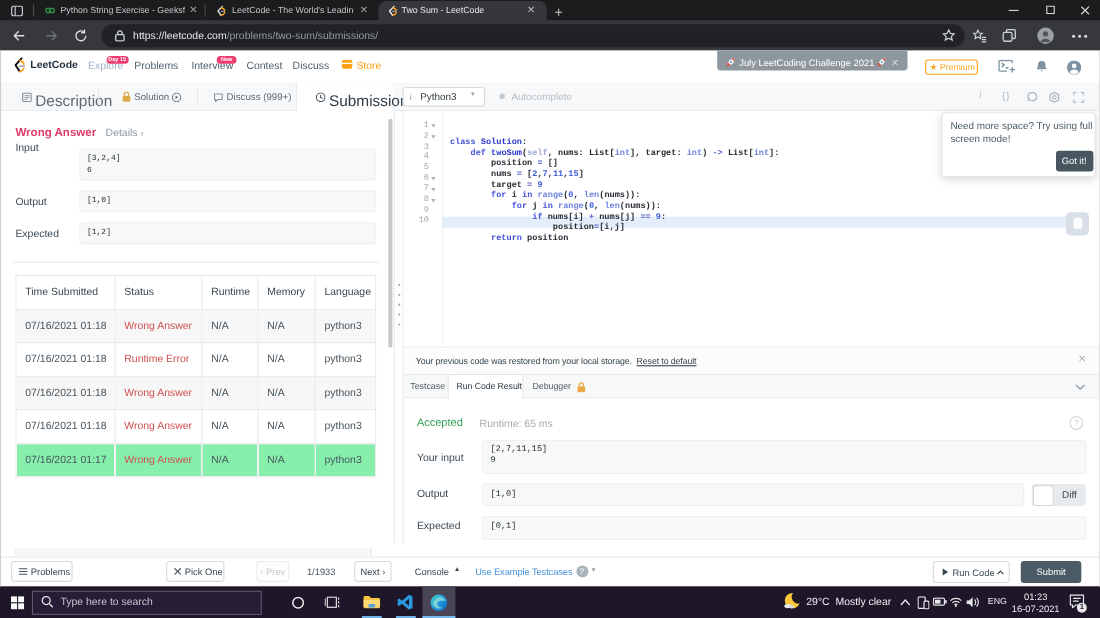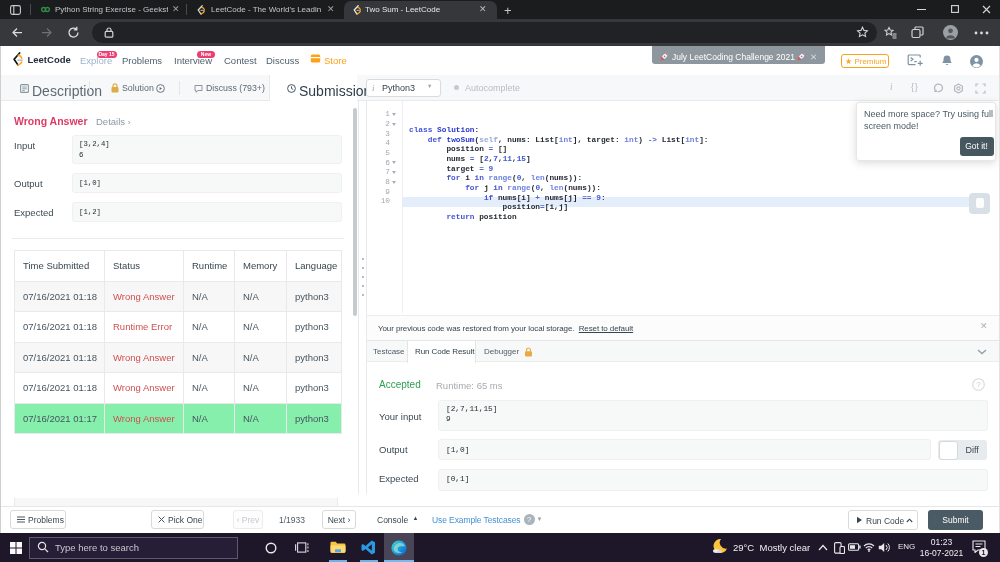--- a/index.html
+++ b/index.html
@@ -65,20 +65,21 @@
       <path d="M2,6.5 H10.5 M7,2.5 L11,6.5 L7,10.5" fill="none" stroke="#6d7175" stroke-width="1.25"></path>
     </svg>
   <svg class="a" style="left:67px;top:7px" width="13" height="13" viewBox="0 0 13 13">
       <path d="M11,6.5 a4.5,4.5 0 1 1 -1.4,-3.2 M9.8,0.8 v3 h-3" fill="none" stroke="#dadcde" stroke-width="1.3"></path>
     </svg>
   <div class="a" style="left:92px;top:3px;width:785px;height:21px;border-radius:10.5px;background:#202225"></div>
   <svg class="a" style="left:104px;top:8px" width="10" height="11" viewBox="0 0 10 11">
       <rect x="1.2" y="4.4" width="7.6" height="5.8" rx="1" fill="none" stroke="#cfd3d6" stroke-width="1.2"></rect>
       <path d="M3,4.4 v-1.4 a2,2 0 0 1 4,0 v1.4" fill="none" stroke="#cfd3d6" stroke-width="1.2"></path>
     </svg>
+  <div class="a" style="left:121px;top:8px;font-size:9.5px;color:#e6e8ea;white-space:nowrap">https://leetcode.com<span style="color:#969ba0">/problems/two-sum/submissions/</span></div>
   <svg class="a" style="left:856px;top:7px" width="13" height="13" viewBox="0 0 13 13">
       <path d="M6.5,1.2 L8,4.4 l3.4,0.4 -2.5,2.3 0.7,3.4 -3.1,-1.7 -3.1,1.7 0.7,-3.4 -2.5,-2.3 3.4,-0.4 z" fill="none" stroke="#cfd3d6" stroke-width="1.1"></path>
     </svg>
   <svg class="a" style="left:884px;top:7px" width="13" height="13" viewBox="0 0 13 13">
       <path d="M5,1.5 L6.2,4 l2.8,0.3 -2,1.9 0.5,2.8 -2.5,-1.4 -2.5,1.4 0.5,-2.8 -2,-1.9 2.8,-0.3 z" fill="none" stroke="#cfd3d6" stroke-width="1.1"></path>
       <path d="M8.5,8 h4 M8.5,10 h4 M8.5,12 h4" stroke="#cfd3d6" stroke-width="1.1"></path>
     </svg>
   <svg class="a" style="left:911px;top:7px" width="13" height="13" viewBox="0 0 13 13">
       <rect x="1" y="3.5" width="8" height="8" rx="1.5" fill="none" stroke="#cfd3d6" stroke-width="1.2"></rect>
       <path d="M4,3.5 V2 a1,1 0 0 1 1,-1 h6 a1,1 0 0 1 1,1 v6 a1,1 0 0 1 -1,1 h-1.5" fill="none" stroke="#cfd3d6" stroke-width="1.2"></path>
@@ -166,21 +167,21 @@
     </svg>
   <div class="a" style="left:122px;top:8px;font-size:8.8px;color:#5d6a74">Solution</div>
   <svg class="a" style="left:156px;top:8.5px" width="9" height="9" viewBox="0 0 9 9">
       <circle cx="4.5" cy="4.5" r="3.9" fill="none" stroke="#5d6a74" stroke-width="0.9"></circle>
       <path d="M3.6,2.9 l2.4,1.6 -2.4,1.6 z" fill="#5d6a74"></path>
     </svg>
   <div class="a" style="left:179px;top:6px;width:1px;height:14px;background:#e3e5e7"></div>
   <svg class="a" style="left:194px;top:9px" width="9" height="9" viewBox="0 0 9 9">
       <path d="M1,1.5 h7 v5 h-4 l-2,1.8 v-1.8 h-1 z" fill="none" stroke="#8a959e" stroke-width="1"></path>
     </svg>
-  <div class="a" style="left:206px;top:8px;font-size:8.8px;color:#5d6a74">Discuss (793+)</div>
+  <div class="a" style="left:206px;top:8px;font-size:8.8px;color:#5d6a74">Discuss (999+)</div>
 
   <div class="a" style="left:269px;top:0;width:88px;height:26px;background:#fff;border-left:1px solid #e8eaeb"></div>
   <svg class="a" style="left:287px;top:9px" width="9" height="9" viewBox="0 0 9 9">
       <circle cx="4.5" cy="4.5" r="3.9" fill="none" stroke="#47555f" stroke-width="1"></circle>
       <path d="M4.5,2.3 v2.2 l1.7,1" fill="none" stroke="#47555f" stroke-width="1"></path>
     </svg>
   <div class="a" style="left:299px;top:8px;font-size:14px;color:#2f3e4a">Submissions</div>
 
   <div class="a" style="left:366px;top:4px;width:75px;height:18px;border:1px solid #d9dbdd;border-radius:3px;background:#fff"></div>
   <div class="a" style="left:372px;top:8px;font-size:9px;color:#9aa4ab;font-style:italic;font-family:'Liberation Serif',serif">i</div>
@@ -200,21 +201,21 @@
       <circle cx="5.5" cy="5.5" r="1.6" fill="none" stroke="#b2bac0" stroke-width="1.1"></circle>
     </svg>
   <svg class="a" style="left:975px;top:7.5px" width="11" height="11" viewBox="0 0 11 11">
       <path d="M3.5,1 H1 v2.5 M7.5,1 H10 v2.5 M1,7.5 V10 h2.5 M10,7.5 V10 H7.5" fill="none" stroke="#b9c0c6" stroke-width="1.2"></path>
     </svg>
 </div>
 
 <div class="a" style="left:0;top:101px;width:357px;height:405px;background:#fff;overflow:hidden">
   <div class="a" style="left:14px;top:14px;font-size:10.5px;font-weight:700;color:#df3a66">Wrong Answer</div>
   <div class="a" style="left:96px;top:15px;font-size:9.5px;color:#8b98a4">Details <span style="font-size:8px">›</span></div>
-  <div class="a" style="left:14px;top:39px;font-size:9.5px;color:#3c4a54">Input</div>
+  <div class="a" style="left:14px;top:28px;font-size:9.5px;color:#3c4a54">Input</div>
   <div class="a box" style="left:72px;top:34px;width:270px;height:29px"></div>
   <div class="a mono" style="left:79px;top:38px;font-size:7.3px;line-height:11px;color:#262b33;white-space:pre">[3,2,4]
 6</div>
   <div class="a" style="left:14px;top:77px;font-size:9.5px;color:#3c4a54">Output</div>
   <div class="a box" style="left:72px;top:72px;width:270px;height:20px"></div>
   <div class="a mono" style="left:79px;top:78px;font-size:7.3px;color:#262b33">[1,0]</div>
   <div class="a" style="left:14px;top:106px;font-size:9.5px;color:#3c4a54">Expected</div>
   <div class="a box" style="left:72px;top:101px;width:270px;height:20px"></div>
   <div class="a mono" style="left:79px;top:107px;font-size:7.3px;color:#262b33">[1,2]</div>
   <div class="a" style="left:12px;top:137px;width:332px;height:1px;background:#ebebed"></div>

